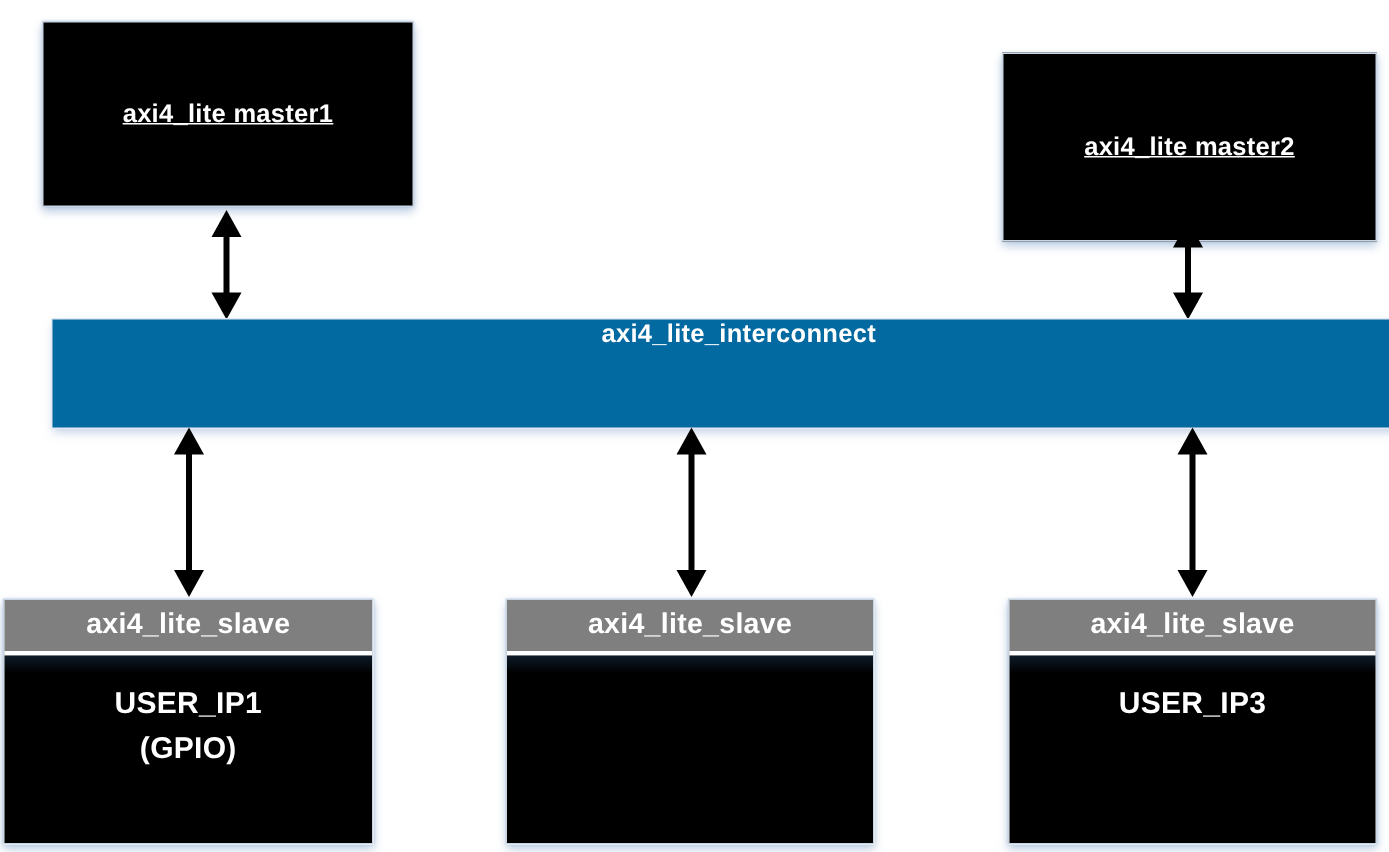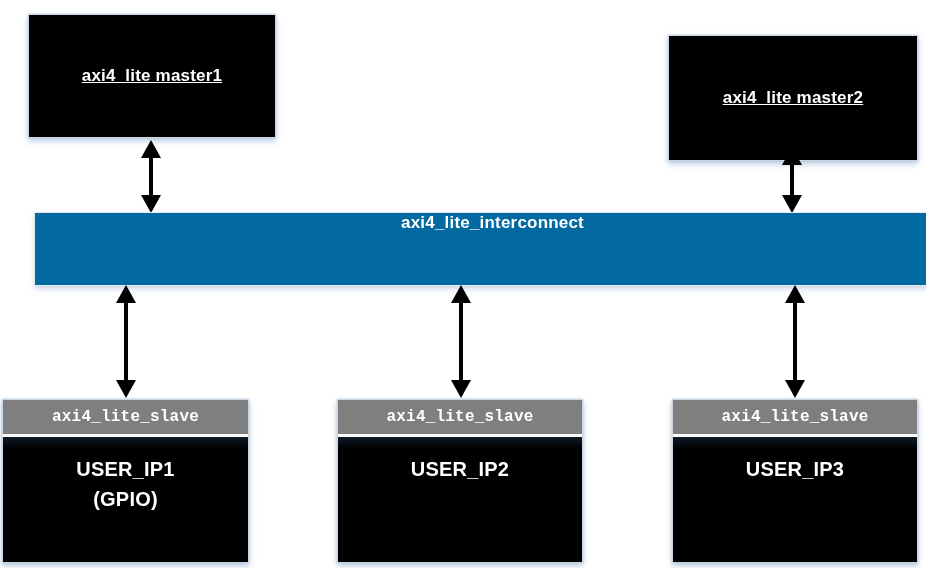--- a/index.html
+++ b/index.html
@@ -47,22 +47,21 @@
   }
   .slave-header {
     height: 34px;
     flex: 0 0 34px;
     background: #7f7f7f;
     border-bottom: 3px solid #ffffff;
     display: flex;
     align-items: center;
     justify-content: center;
     color: #ffffff;
-    font-size: 16px;
-    font-family: Liberation Mono, monospace;
+    font-size: 19px;
   }
   .slave-body {
     flex: 1 1 auto;
     background: linear-gradient(to bottom, #0d1b28 0px, #000000 12px);
     color: #ffffff;
     text-align: center;
     padding-top: 17px;
     font-size: 20px;
     line-height: 30px;
   }
@@ -123,21 +122,20 @@
     <div class="slave-header">axi4_lite_slave</div>
     <div class="slave-body">
       <div>USER_IP1</div>
       <div>(GPIO)</div>
     </div>
   </div>
 
   <div class="block slave" style="left:337px; top:399px; width:246px; height:164px;">
     <div class="slave-header">axi4_lite_slave</div>
     <div class="slave-body">
-      <div>USER_IP2</div>
     </div>
   </div>
 
   <div class="block slave" style="left:672px; top:399px; width:246px; height:164px;">
     <div class="slave-header">axi4_lite_slave</div>
     <div class="slave-body">
       <div>USER_IP3</div>
     </div>
   </div>
 

